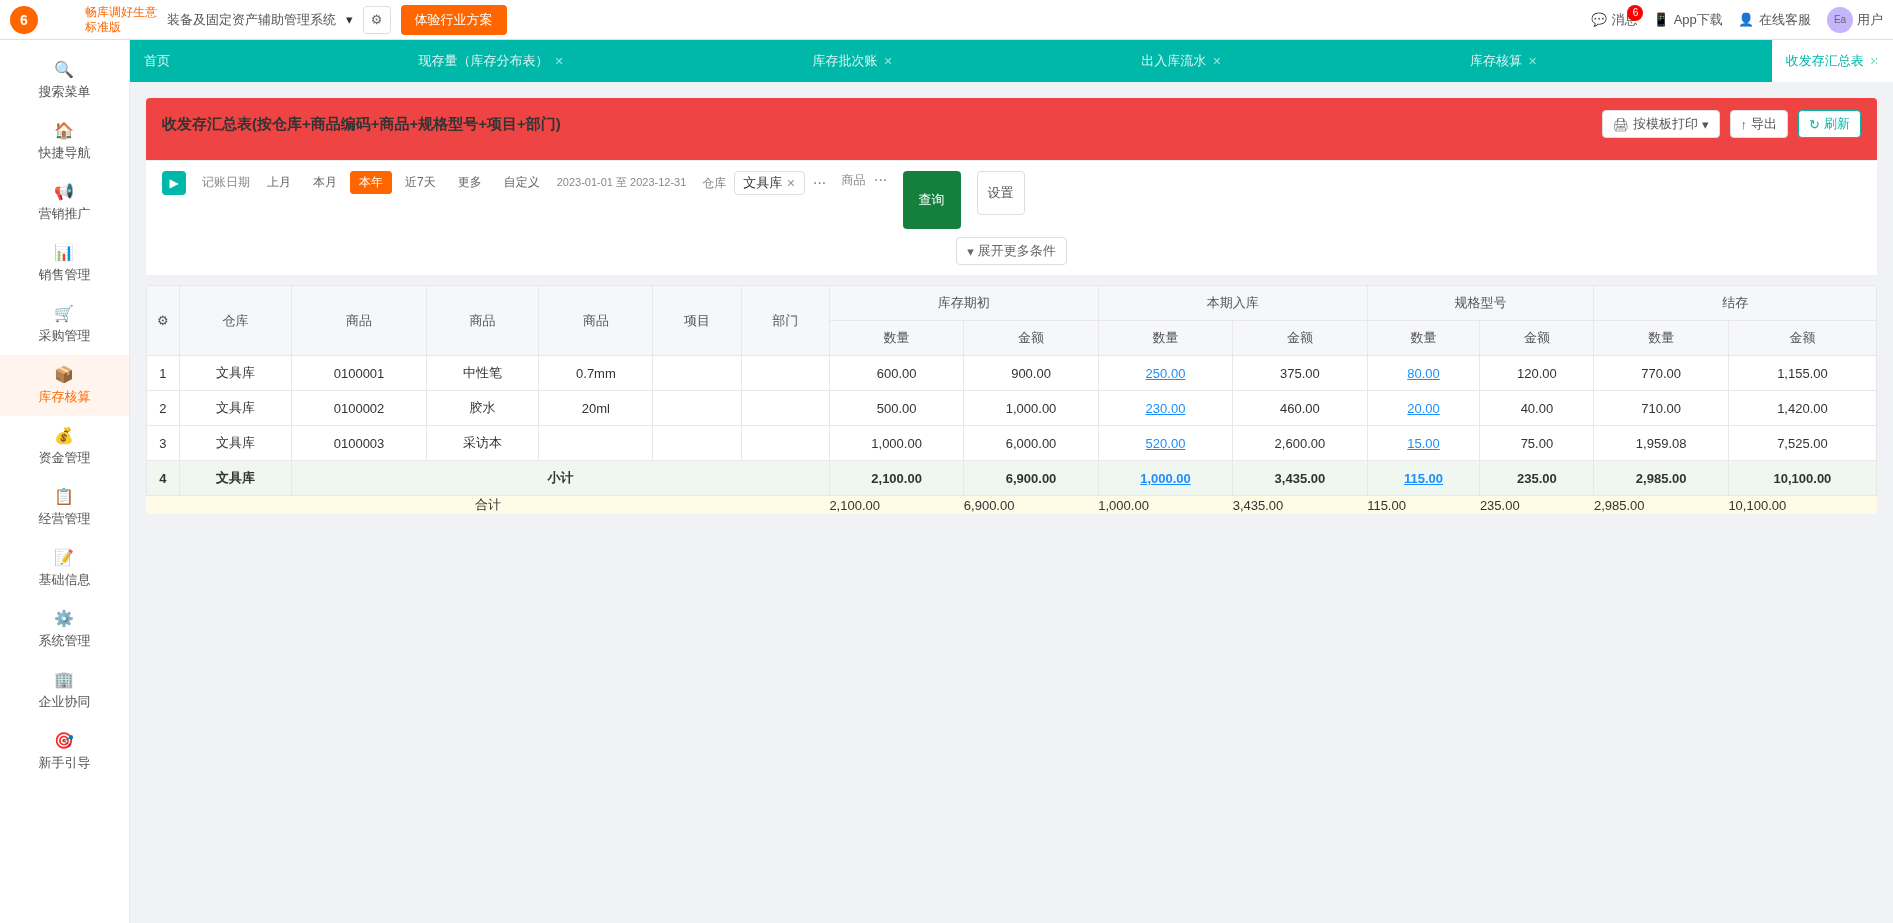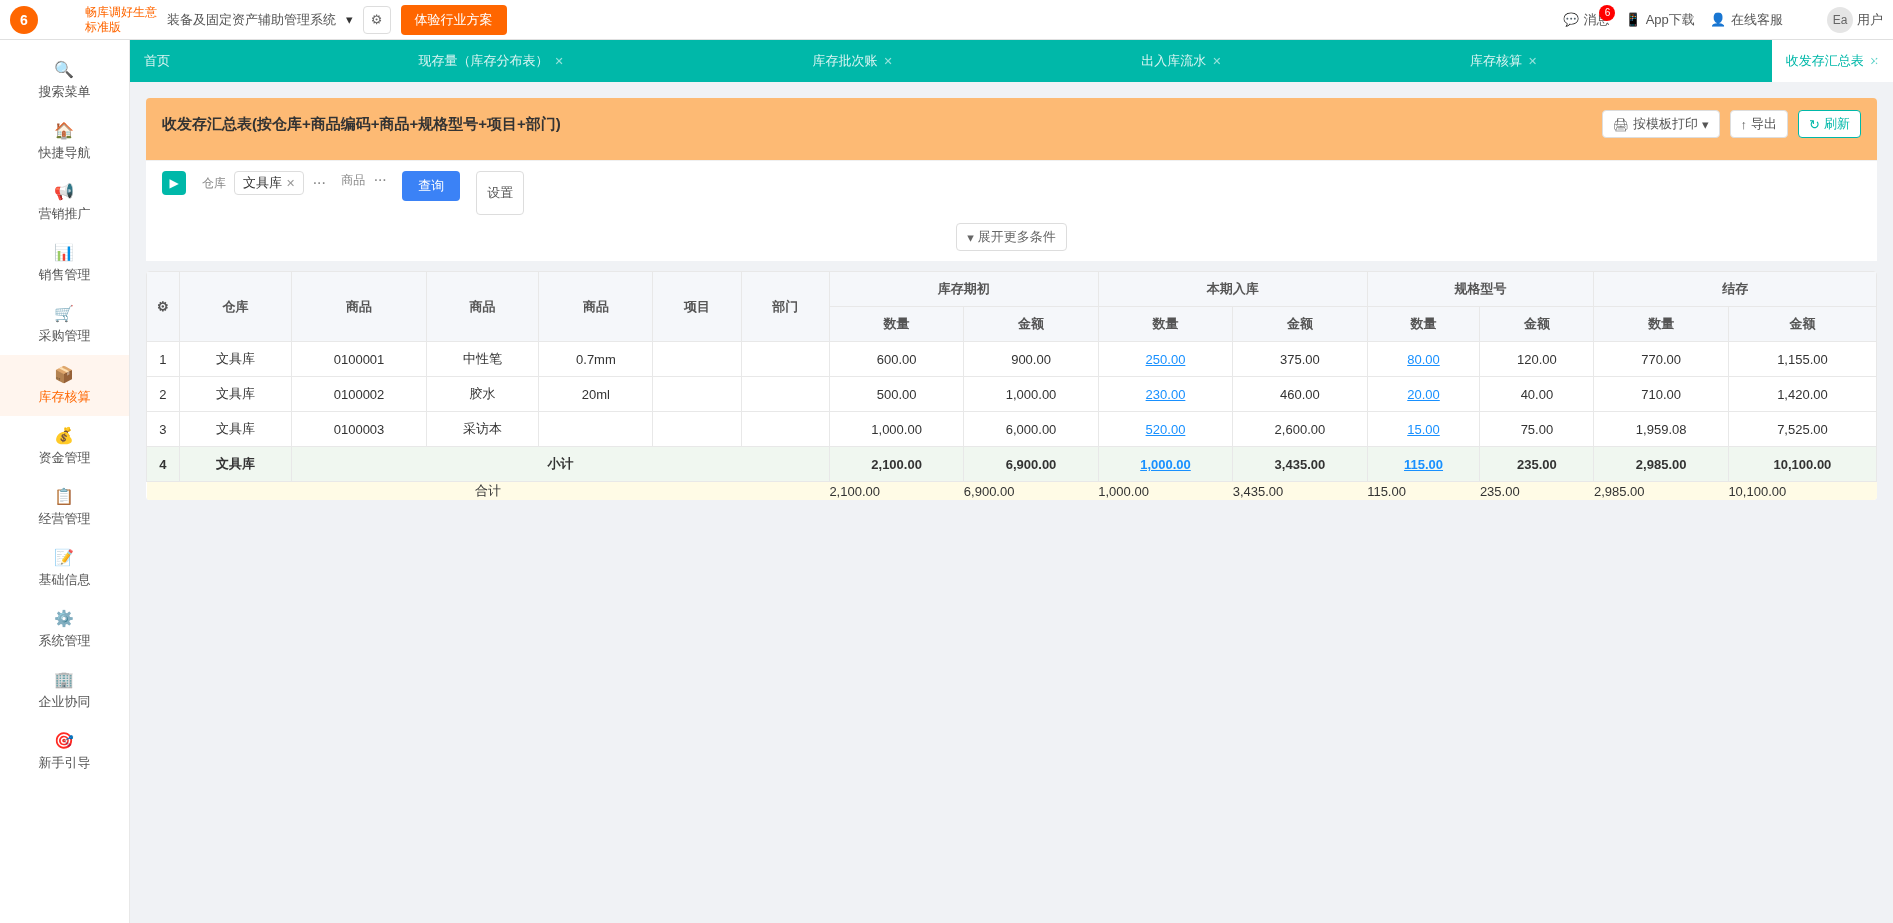--- a/index.html
+++ b/index.html
@@ -12,21 +12,21 @@
     .logo-area { display: flex; align-items: center; gap: 6px; }
     .logo-icon { width: 28px; height: 28px; background: #ff6600; border-radius: 50%; display: flex; align-items: center; justify-content: center; color: #fff; font-weight: bold; font-size: 14px; }
     .logo-text { font-size: 12px; color: #ff6600; line-height: 1.2; margin-left: 41px; }
     .app-title { font-size: 13px; color: #555; }
     .dropdown-btn { display: flex; align-items: center; gap: 4px; cursor: pointer; }
     .settings-btn { width: 28px; height: 28px; border: 1px solid #ddd; border-radius: 4px; display: flex; align-items: center; justify-content: center; cursor: pointer; color: #666; }
     .trial-btn { background: #ff6600; color: #fff; border: none; padding: 6px 14px; border-radius: 4px; cursor: pointer; font-size: 13px; }
     .top-bar-right { display: flex; align-items: center; gap: 16px; color: #555; font-size: 13px; }
     .top-right-item { display: flex; align-items: center; gap: 4px; cursor: pointer; position: relative; }
     .badge { background: #f00; color: #fff; border-radius: 50%; width: 16px; height: 16px; font-size: 10px; display: flex; align-items: center; justify-content: center; position: absolute; top: -6px; right: -6px; }
-    .user-avatar { width: 26px; height: 26px; background: #e5e5e5; border-radius: 50%; display: flex; align-items: center; justify-content: center; font-size: 12px; color: #666; margin-left: 28px; }
+    .user-avatar { width: 26px; height: 26px; background: #c4b5fd; border-radius: 50%; display: flex; align-items: center; justify-content: center; font-size: 10px; color: #666; }
 
     
     .main-container { display: flex; flex: 1; overflow: hidden; }
 
     
     .sidebar { width: 130px; background: #fff; border-right: 1px solid #e8e8e8; display: flex; flex-direction: column; padding-top: 10px; flex-shrink: 0; }
     .sidebar-item { display: flex; flex-direction: column; align-items: center; padding: 10px 0; cursor: pointer; color: #555; font-size: 13px; gap: 4px; }
     .sidebar-item.active { color: #ff6600; background: #fff5ee; }
     .sidebar-icon { font-size: 16px; }
 
@@ -35,43 +35,43 @@
 
     
     .tab-bar { height: 42px; background: #00b8a9; display: flex; align-items: center; padding: 0; position: relative; justify-content: space-between; }
     .tab { display: flex; align-items: center; padding: 0 14px; height: 42px; color: rgba(255,255,255,0.85); cursor: pointer; font-size: 13px; gap: 6px; white-space: nowrap; }
     .tab.active { background: #fff; color: #00b8a9; }
     .tab-close { font-size: 11px; color: currentColor; cursor: pointer; opacity: 0.7; }
     .tab-bar-close { position: absolute; right: 10px; color: #fff; cursor: pointer; font-size: 16px; }
 
     
     .page-content { flex: 1; background: #f0f2f5; padding: 16px; overflow-y: auto; }
-    .page-header { background: #fdba74; padding: 12px 16px; border-radius: 4px 4px 0 0; margin-bottom: 0; }
+    .page-header { background: #ef4444; padding: 12px 16px; border-radius: 4px 4px 0 0; margin-bottom: 0; }
     .page-title { font-size: 15px; font-weight: bold; color: #333; }
     .page-title-row { display: flex; align-items: center; justify-content: space-between; margin-bottom: 10px; }
     .header-actions { display: flex; align-items: center; gap: 10px; }
     .header-btn { display: flex; align-items: center; gap: 4px; color: #555; font-size: 13px; cursor: pointer; border: 1px solid #ddd; padding: 4px 10px; border-radius: 4px; background: #fff; }
     .refresh-btn { color: #00b8a9; border-color: #00b8a9; }
     .filter-section { display: flex; align-items: center; gap: 8px; }
     .filter-label { color: #888; font-size: 12px; white-space: nowrap; }
     .date-shortcuts { display: flex; align-items: center; gap: 4px; }
     .date-btn { padding: 2px 8px; border-radius: 3px; cursor: pointer; font-size: 12px; color: #666; border: 1px solid transparent; }
     .date-btn.active { background: #ff6600; color: #fff; border-color: #ff6600; }
     .date-range { font-size: 11px; color: #888; }
     .warehouse-tag { display: flex; align-items: center; gap: 4px; background: #fff; border: 1px solid #ddd; border-radius: 4px; padding: 2px 8px; font-size: 13px; }
     .tag-close { cursor: pointer; color: #999; font-size: 11px; }
     .ellipsis-btn { color: #888; font-size: 16px; cursor: pointer; letter-spacing: -1px; }
     .expand-btn { display: flex; align-items: center; gap: 4px; color: #666; font-size: 13px; cursor: pointer; border: 1px solid #ddd; padding: 4px 10px; border-radius: 4px; background: #fff; }
-    .query-btn { background: #3b82f6; color: #fff; border: none; padding: 6px 16px; border-radius: 4px; cursor: pointer; font-size: 13px; font-family: Liberation Mono, monospace; }
+    .query-btn { background: #15803d; color: #fff; border: none; padding: 20px 16px; border-radius: 4px; cursor: pointer; font-size: 13px; font-family: Liberation Mono, monospace; }
     .setting-btn-small { color: #555; border: 1px solid #ddd; padding: 12px 10px; border-radius: 4px; background: #fff; cursor: pointer; font-size: 13px; }
 
     
     .table-container { background: #fff; margin-top: 10px; border-radius: 4px; overflow: auto; }
     table { width: 100%; border-collapse: collapse; font-size: 13px; }
-    thead tr th { background: #f5f7fa; color: #555; font-weight: 700; padding: 8px 10px; border: 1px solid #e8e8e8; text-align: center; white-space: nowrap; }
+    thead tr th { background: #f5f7fa; color: #555; font-weight: 400; padding: 8px 10px; border: 1px solid #e8e8e8; text-align: center; white-space: nowrap; }
     thead tr.header-top th { background: #f5f7fa; }
     tbody tr td { padding: 8px 10px; border: 1px solid #e8e8e8; text-align: center; color: #333; }
     tbody tr.subtotal { background: #f0f7f0; font-weight: bold; }
     .link-cell { color: #1890ff; text-decoration: underline; cursor: pointer; }
 
     .arrow-toggle { width: 24px; height: 24px; background: #00b8a9; color: #fff; border-radius: 4px; display: flex; align-items: center; justify-content: center; cursor: pointer; font-size: 12px; flex-shrink: 0; }
   </style>
 </head>
 <body>
 
@@ -217,20 +217,32 @@
               </button>
             </div>
           </div>
         </div>
 
         <div style="background:#fff; border-top: 1px solid #f0f0f0; padding: 10px 16px;">
           <div style="display:flex; align-items:flex-start; gap:16px; flex-wrap:wrap;">
 
             <div class="arrow-toggle">▶</div>
 
+            <div class="filter-section">
+              <span class="filter-label">记账日期</span>
+              <div class="date-shortcuts">
+                <span class="date-btn">上月</span>
+                <span class="date-btn">本月</span>
+                <span class="date-btn active">本年</span>
+                <span class="date-btn">近7天</span>
+                <span class="date-btn">更多</span>
+                <span class="date-btn">自定义</span>
+              </div>
+              <div class="date-range">2023-01-01 至 2023-12-31</div>
+            </div>
 
             <div class="filter-section">
               <span class="filter-label">仓库</span>
               <div class="warehouse-tag">
                 <span>文具库</span>
                 <span class="tag-close">✕</span>
               </div>
               <span class="ellipsis-btn">···</span>
             </div>
 

